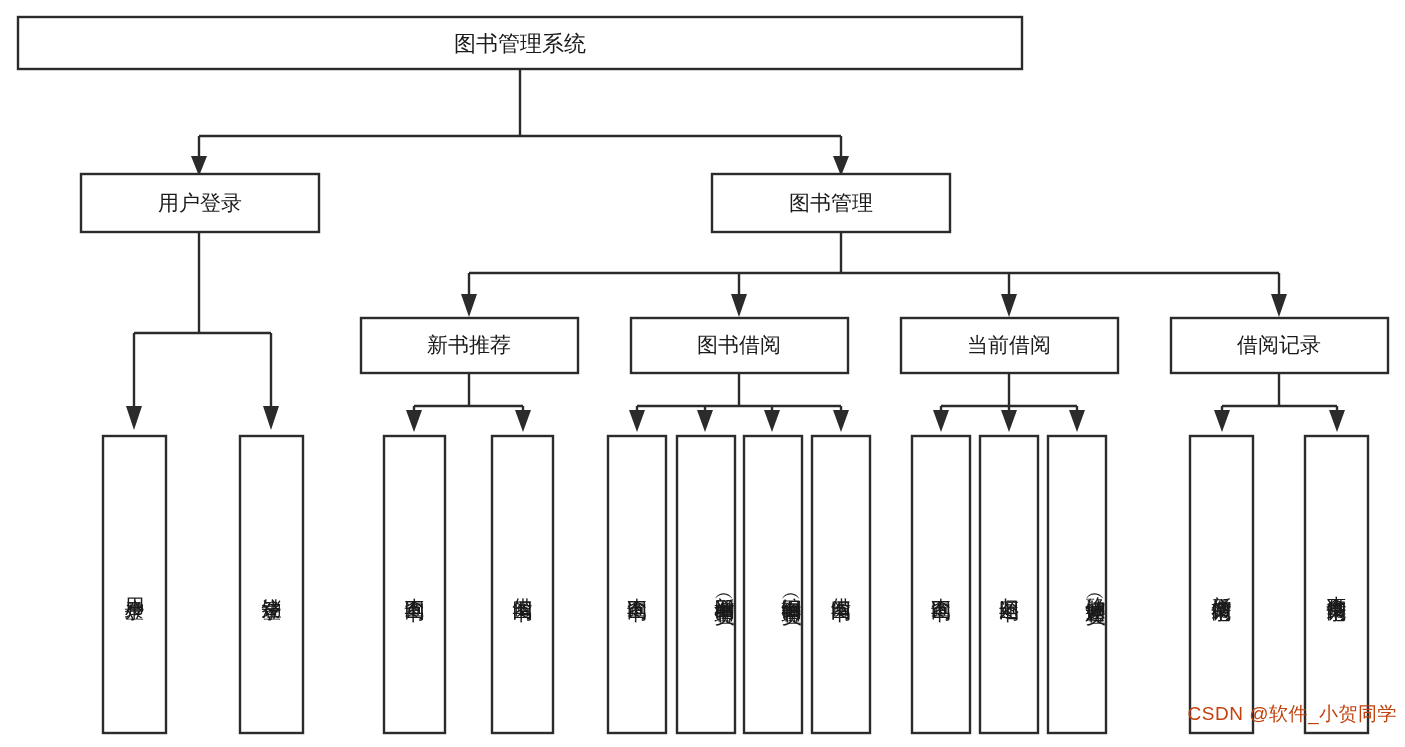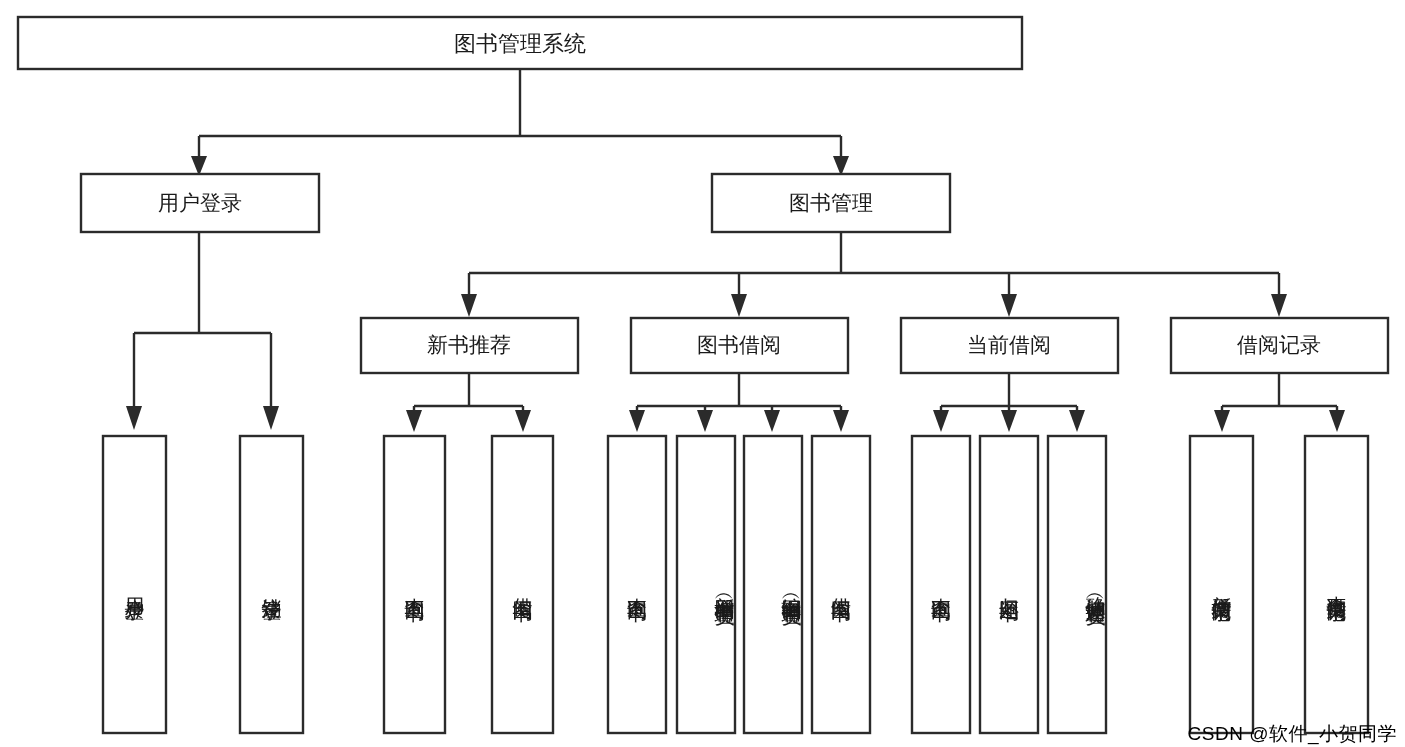--- a/index.html
+++ b/index.html
@@ -68,24 +68,24 @@
     white-space: nowrap;
     text-align: center;
     display: flex;
     align-items: center;
     justify-content: center;
     pointer-events: none;
   }
   .watermark {
     position: absolute;
     right: 8px;
-    bottom: 0;
+    bottom: 20px;
     font-family: "Liberation Sans", "DejaVu Sans", sans-serif;
     font-size: 19px;
-    color: #000000;
+    color: #c2410c;
     white-space: nowrap;
     letter-spacing: 0.5px;
   }
 </style>
 </head>
 <body>
 
 <div id="diagram-root">
 
   <svg id="flow" viewBox="0 0 1405 747" xmlns="http://www.w3.org/2000/svg">

